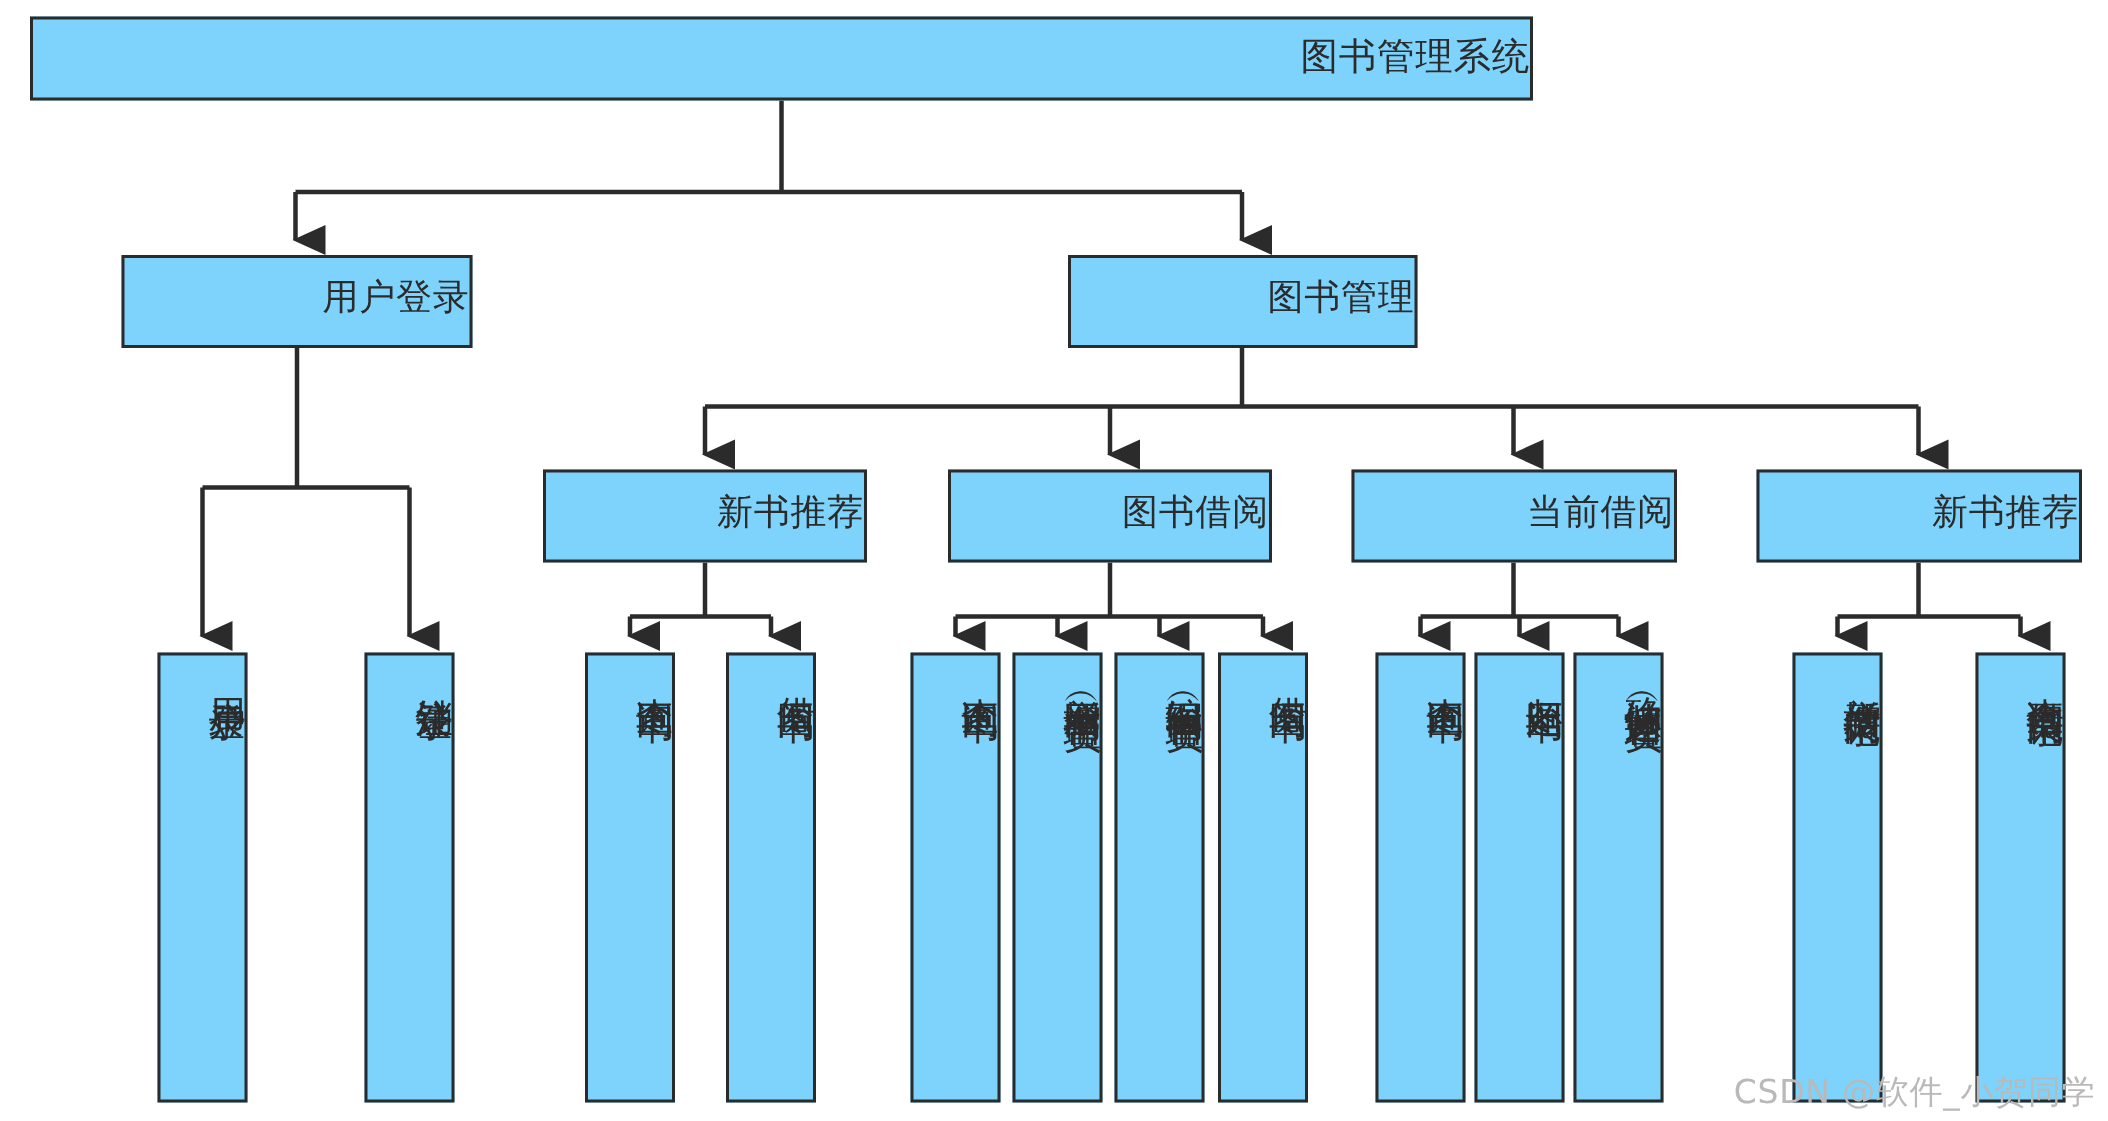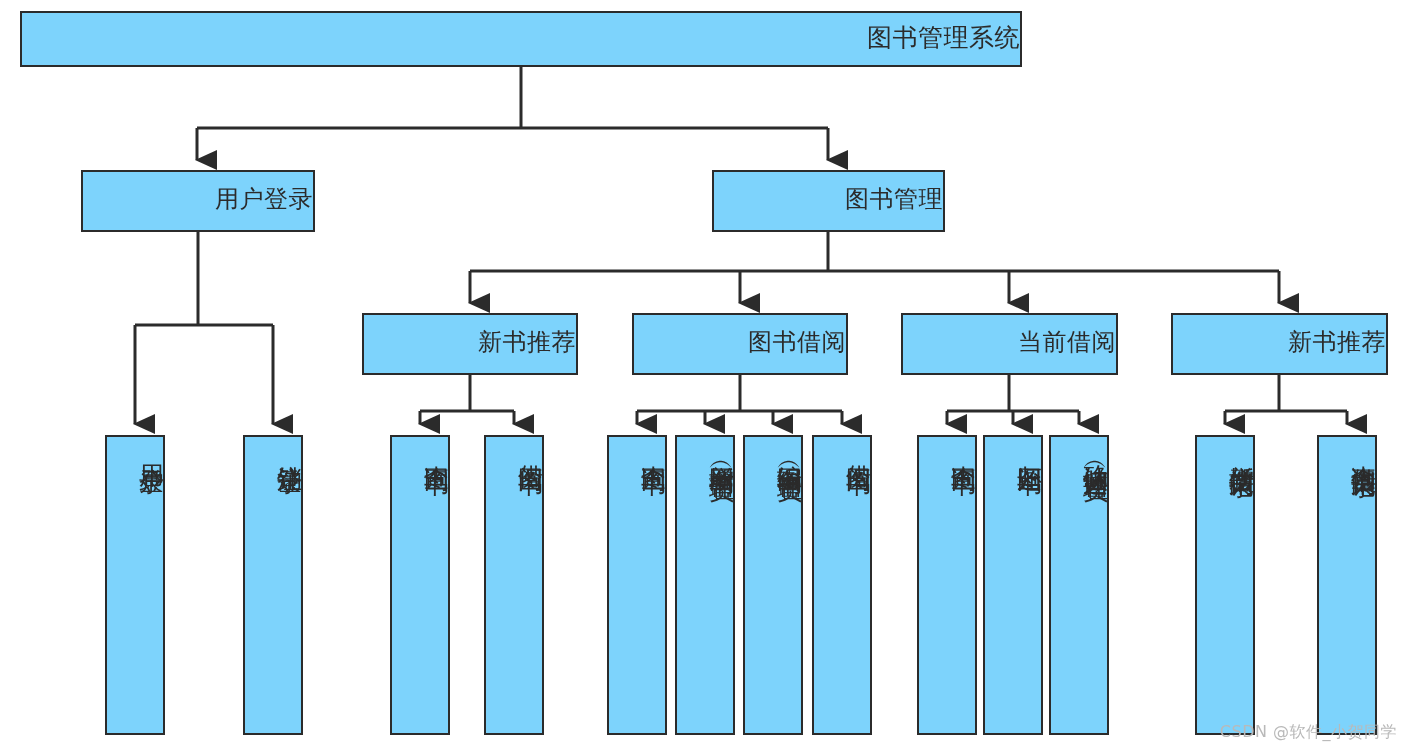--- a/index.html
+++ b/index.html
@@ -54,21 +54,21 @@
     writing-mode: vertical-rl;
     text-orientation: upright;
     font-size: 25px;
     letter-spacing: 2px;
   }
   .node.root .label { font-size: 25px; }
   .watermark {
     position: absolute;
     right: 8px;
     bottom: 4px;
-    font-size: 16px;
+    font-size: 22px;
     color: #b9b9b9;
     white-space: nowrap;
     letter-spacing: 0.5px;
   }
 </style>
 </head>
 <body>
 
 <div id="canvas">
 

